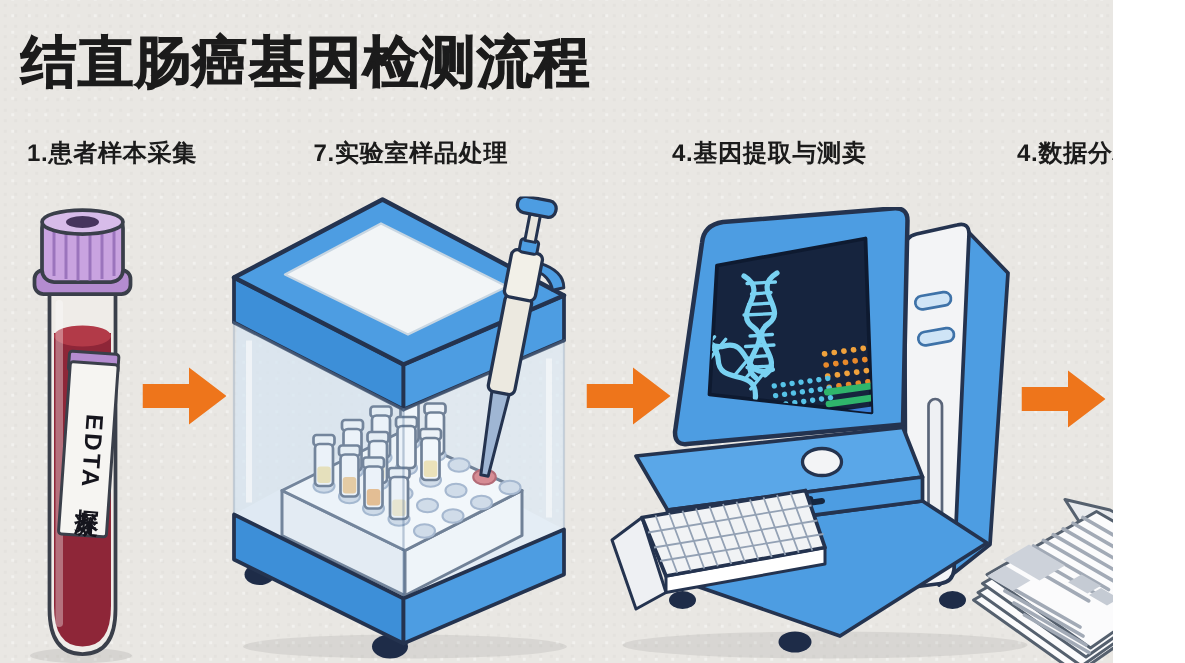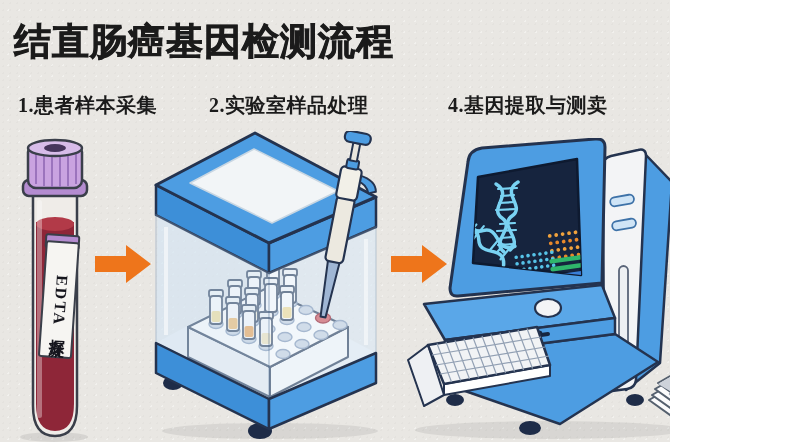--- a/index.html
+++ b/index.html
@@ -1,34 +1,34 @@
 <!DOCTYPE html>
 <html><head>
 <meta charset="utf-8">
 <style>
   html,body{margin:0;padding:0;}
   .canvas{
-    position:relative;width:670px;height:442px;overflow:hidden;
+    position:relative;width:742px;height:442px;overflow:hidden;
     background-color:#e9e7e3;
     background-image:radial-gradient(rgba(0,0,0,0.025) 1px, transparent 1px),
                      radial-gradient(rgba(255,255,255,0.4) 1px, transparent 1px);
     background-size:7px 7px, 11px 11px;
     background-position:0 0, 3px 5px;
-    font-family:Liberation Serif, serif;
+    font-family:Liberation Sans, sans-serif;
     color:#1b1b1b;
   }
   .abs{position:absolute;}
   .title{
     left:14px;top:17px;
     font-size:37px;font-weight:900;letter-spacing:1px;
     white-space:nowrap;
     -webkit-text-stroke:0.8px #1b1b1b;
   }
   .step-label{
-    top:92px;font-size:20px;font-weight:800;letter-spacing:0.5px;white-space:nowrap;
+    top:92px;font-size:16px;font-weight:800;letter-spacing:0.5px;white-space:nowrap;
   }
   .step-1{left:18px;}
   .step-2{left:209px;}
   .step-3{left:448px;}
   .step-4{left:678px;}
   .tube-label-text{
     left:47px;top:249px;height:108px;width:26px;
     writing-mode:vertical-rl;text-orientation:mixed;
     font-size:16px;font-weight:700;letter-spacing:2px;line-height:26px;
     color:#15151d;transform:rotate(4deg);text-align:center;
@@ -36,21 +36,21 @@
   svg{display:block;}
 </style>
 </head>
 <body>
 
 <div class="canvas">
 
   <div class="abs title">结直肠癌基因检测流程</div>
 
   <div class="abs step-label step-1">1.患者样本采集</div>
-  <div class="abs step-label step-2">2.实验室样品处理</div>
+  <div class="abs step-label step-2">7.实验室样品处理</div>
   <div class="abs step-label step-3">4.基因提取与测卖</div>
   <div class="abs step-label step-4">4.数据分析与</div>
 
   <svg class="abs" style="left:6px;top:138px;" width="95" height="304" viewBox="0 0 95 304">
     <ellipse cx="48" cy="299" rx="34" ry="5" fill="rgba(0,0,0,0.08)"></ellipse>
 
     <path d="M27,56 L27,268 Q27,298 49,298 Q71,298 71,268 L71,56 Z" fill="#efece8" stroke="#3a3f4a" stroke-width="2.5"></path>
 
     <path d="M30,84 L30,266 Q30,293 49,293 Q68,293 68,266 L68,84 Z" fill="#8e2638"></path>
     <ellipse cx="49" cy="86" rx="19" ry="7" fill="#b23a48"></ellipse>

